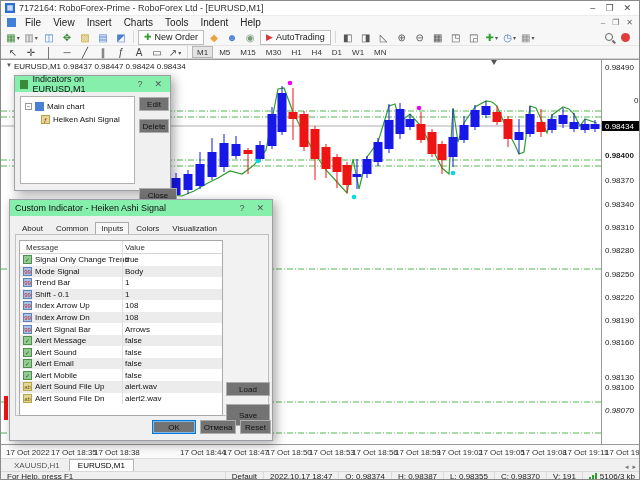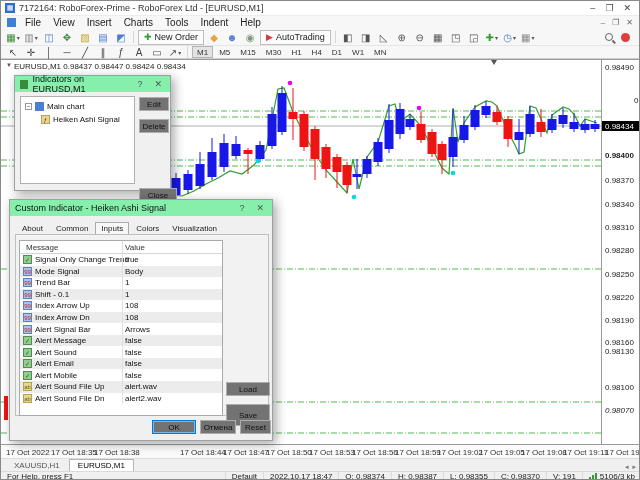--- a/index.html
+++ b/index.html
@@ -350,21 +350,21 @@
       <span class="plabel" style="top: 36px; padding-left: 29px;">0.98460</span>
       <span class="plabel" style="top: 91px; font-weight: bold;">0.98400</span>
       <span class="plabel" style="top: 116px;">0.98370</span>
       <span class="plabel" style="top: 140px;">0.98340</span>
       <span class="plabel" style="top: 163px;">0.98310</span>
       <span class="plabel" style="top: 186px;">0.98280</span>
       <span class="plabel" style="top: 210px;">0.98250</span>
       <span class="plabel" style="top: 233px;">0.98220</span>
       <span class="plabel" style="top: 256px;">0.98190</span>
       <span class="plabel" style="top: 278px;">0.98160</span>
-      <span class="plabel" style="top: 287px;">0.98130</span>
+      <span class="plabel" style="top: 313px;">0.98130</span>
       <span class="plabel" style="top: 323px;">0.98100</span>
       <span class="plabel" style="top: 346px; font-style: italic;">0.98070</span>
       <span class="ptag" style="top: 61px;">0.98434</span>
     </div>
 
   <div class="taxis abs" id="time-axis">
       <span class="tlabel" style="left: 5px;">17 Oct 2022</span>
       <span class="tlabel" style="left: 50px;">17 Oct 18:35</span>
       <span class="tlabel" style="left: 93px;">17 Oct 18:38</span>
       <span class="tlabel" style="left: 136px; margin-top: 36px;">17 Oct 18:41</span>

